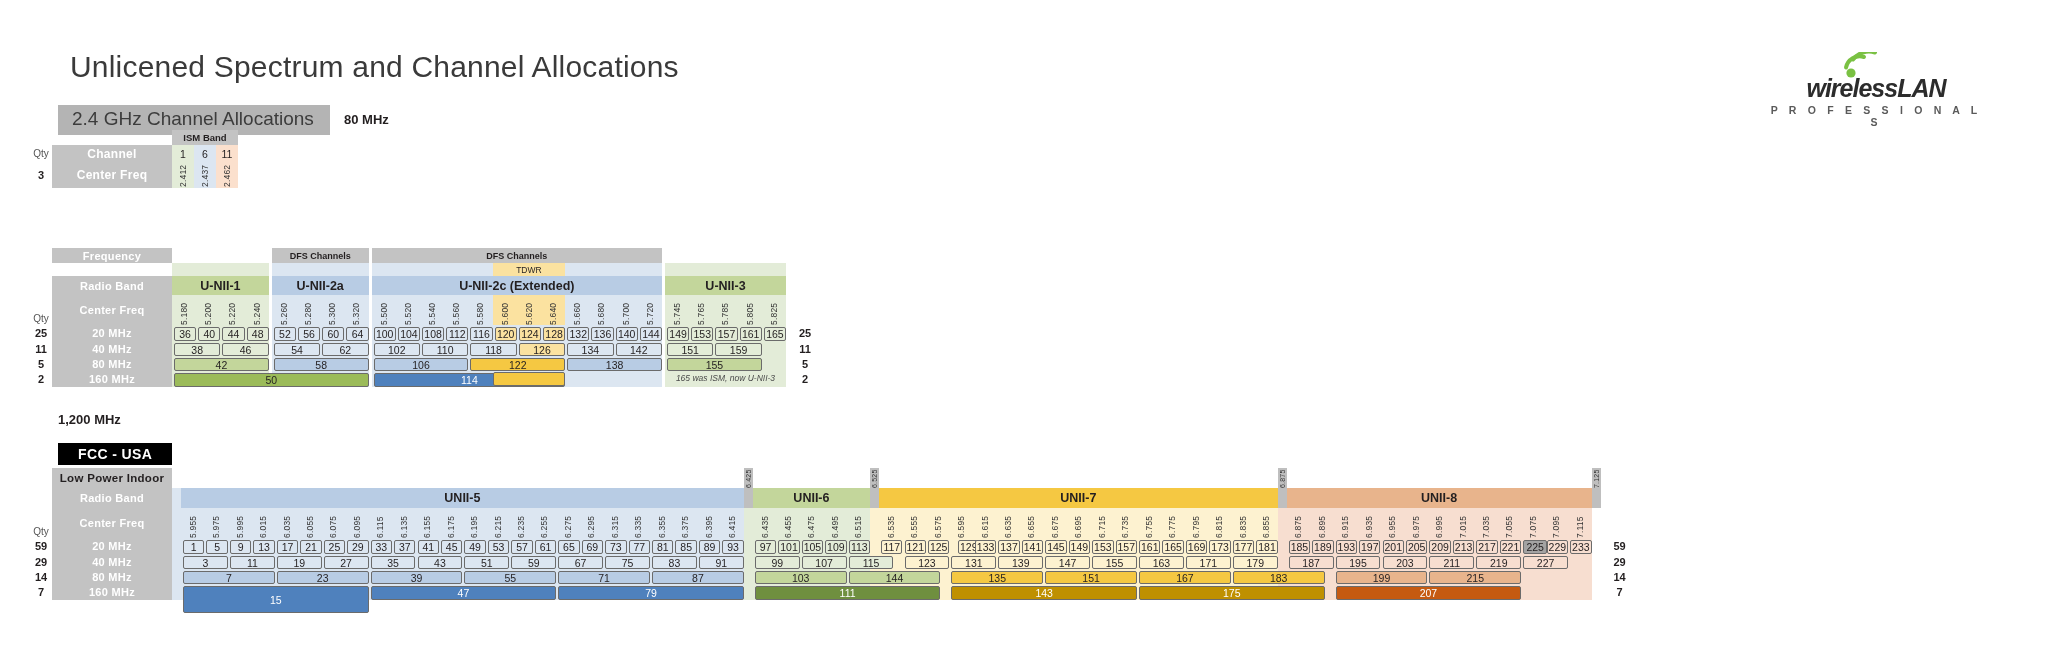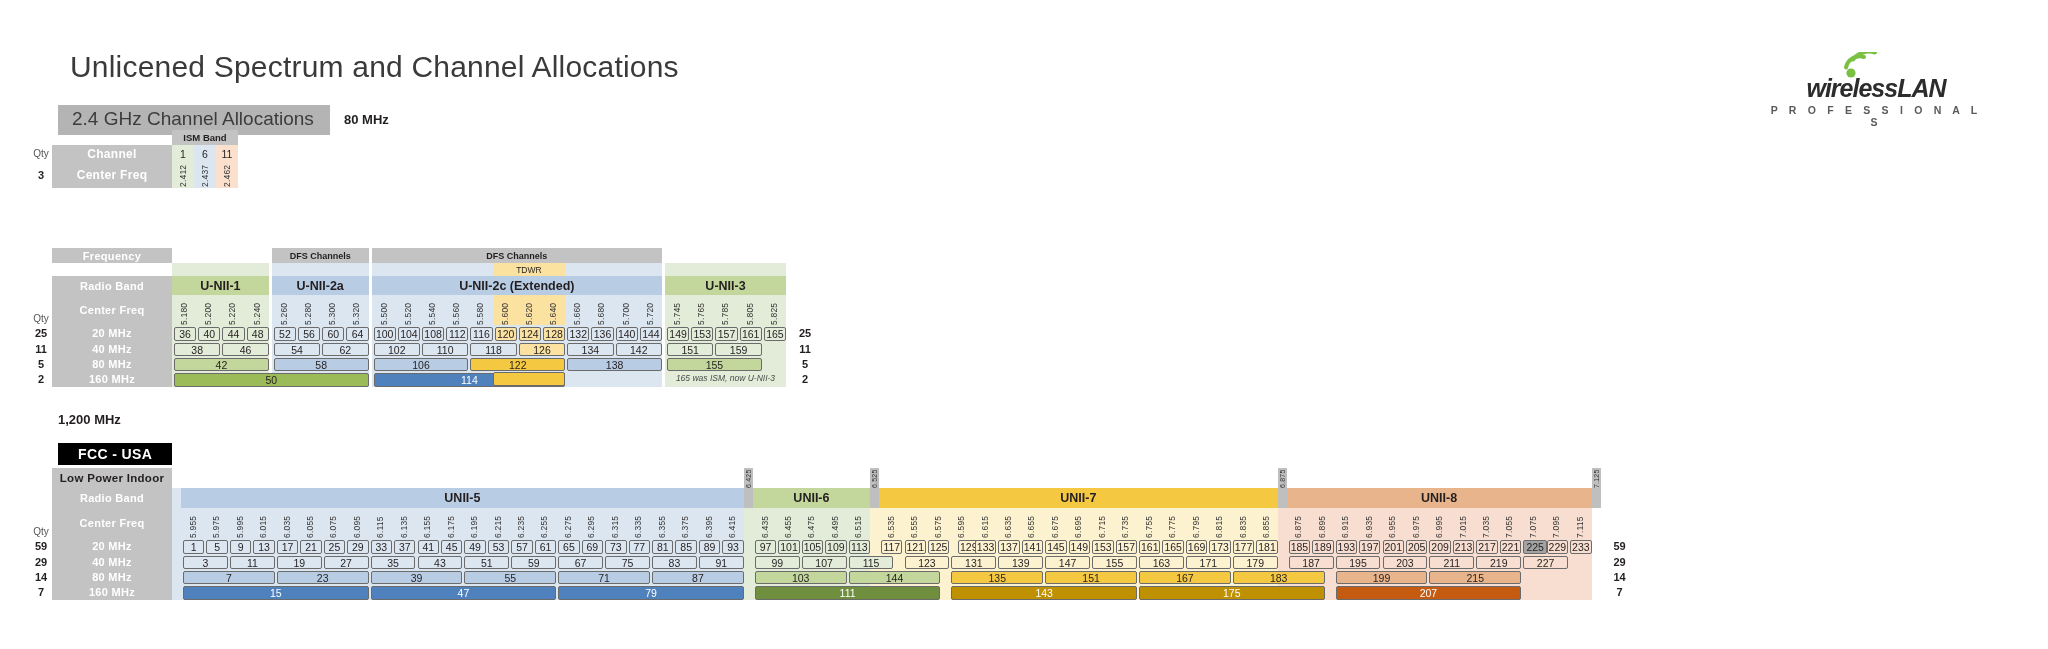--- a/index.html
+++ b/index.html
@@ -703,21 +703,21 @@
         <div class="qty" style="width:22px;margin-left:8px;">14</div>
       </div>
       <div class="row">
         <div class="qty" style="width:22px;">7</div>
         <div class="lbl" style="width:120px;height:16px;font-size:11px;">160 MHz</div>
         <div style="position:relative;width:1428.5500000000015px;height:16px;">
           <div style="position:absolute;left:0px;top:0;width:571.8px;height:16px;background:#dce6f1;"></div>
           <div style="position:absolute;left:571.8px;top:0;width:126.25px;height:16px;background:#e3ecd8;"></div>
           <div style="position:absolute;left:698.0500000000002px;top:0;width:407.65px;height:16px;background:#fdf2d0;"></div>
           <div style="position:absolute;left:1105.700000000001px;top:0;width:313.84999999999997px;height:16px;background:#f7ded0;"></div>
-          <div class="chan" style="position:absolute;left:10px;top:1px;width:185.6px;height:14px;background:#4f81bd;color:#ffffff;">15</div>
+          <div class="chan" style="position:absolute;left:10px;top:1px;width:185.6px;height:27px;background:#4f81bd;color:#ffffff;">15</div>
           <div class="chan" style="position:absolute;left:197.6px;top:1px;width:185.6px;height:14px;background:#4f81bd;color:#ffffff;">47</div>
           <div class="chan" style="position:absolute;left:385.19999999999993px;top:1px;width:185.6px;height:14px;background:#4f81bd;color:#ffffff;">79</div>
           <div class="chan" style="position:absolute;left:581.8px;top:1px;width:185.6px;height:14px;background:#6f8f3f;color:#ffffff;">111</div>
           <div class="chan" style="position:absolute;left:778.4000000000003px;top:1px;width:185.6px;height:14px;background:#bf9000;color:#ffffff;">143</div>
           <div class="chan" style="position:absolute;left:966.0000000000007px;top:1px;width:185.6px;height:14px;background:#bf9000;color:#ffffff;">175</div>
           <div class="chan" style="position:absolute;left:1162.600000000001px;top:1px;width:185.6px;height:14px;background:#c55a11;color:#ffffff;">207</div>
         </div>
         <div class="qty" style="width:22px;margin-left:8px;">7</div>
       </div>
     </div>

